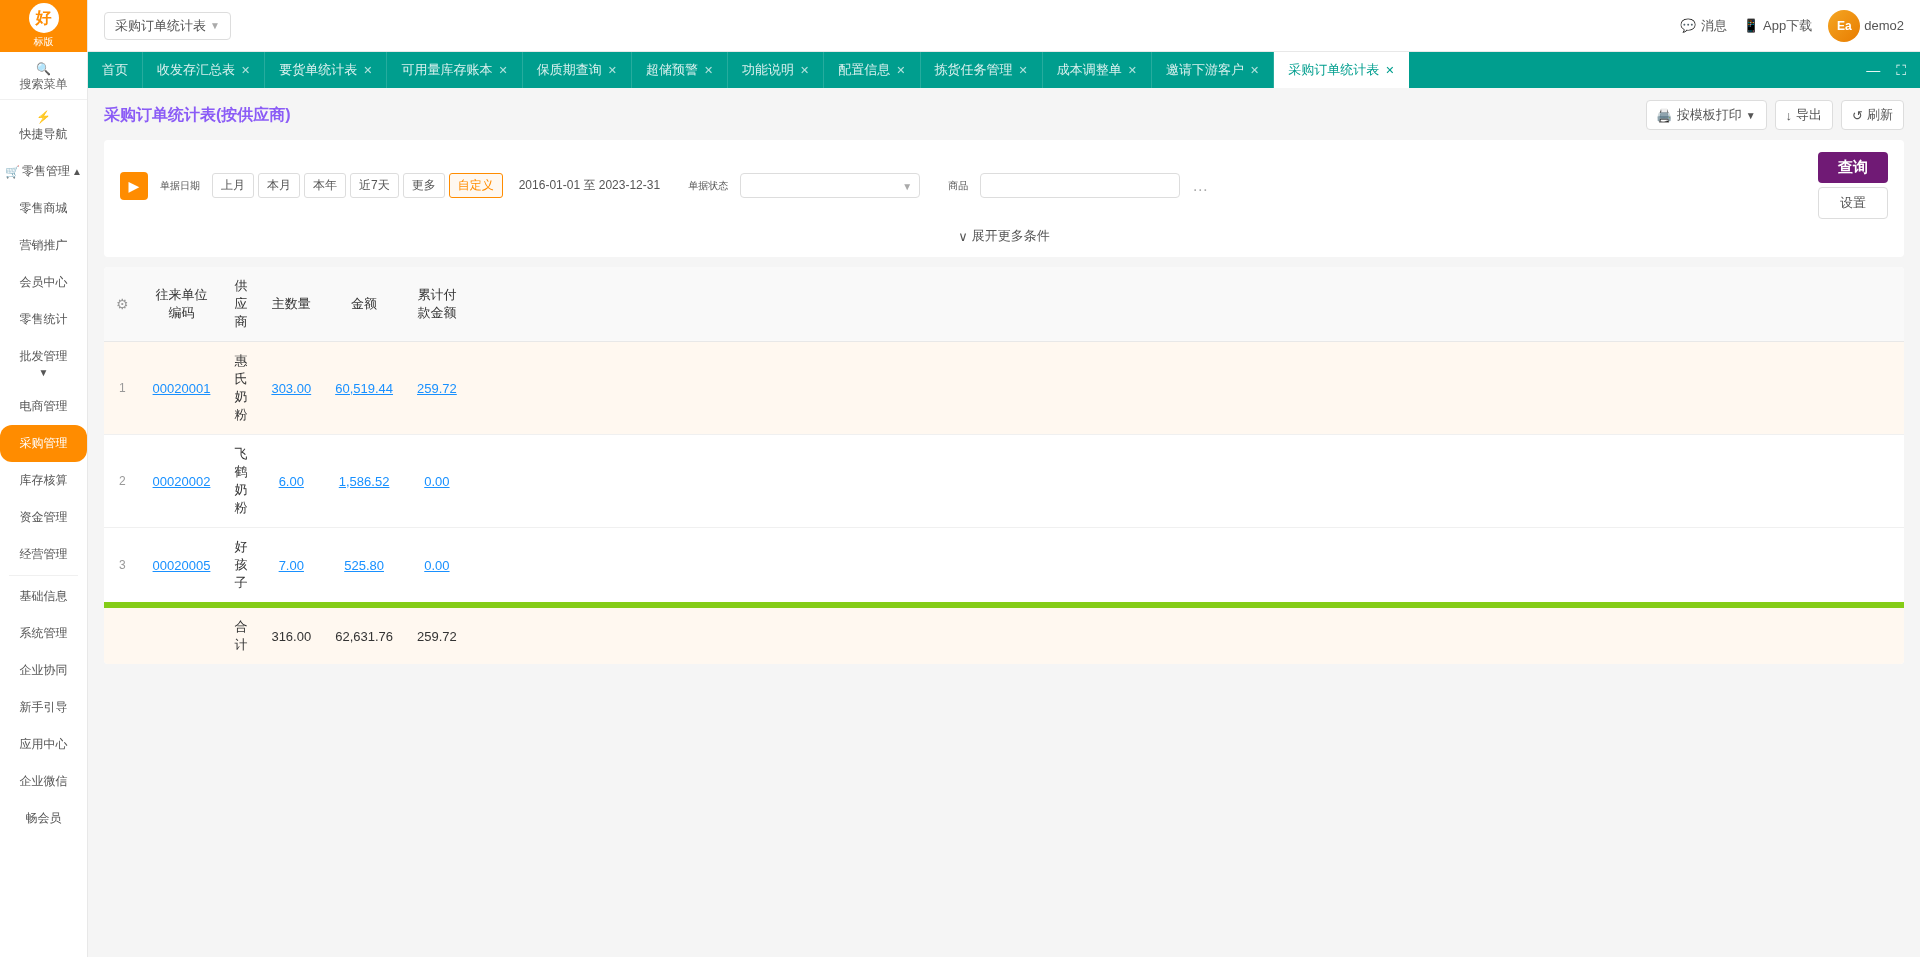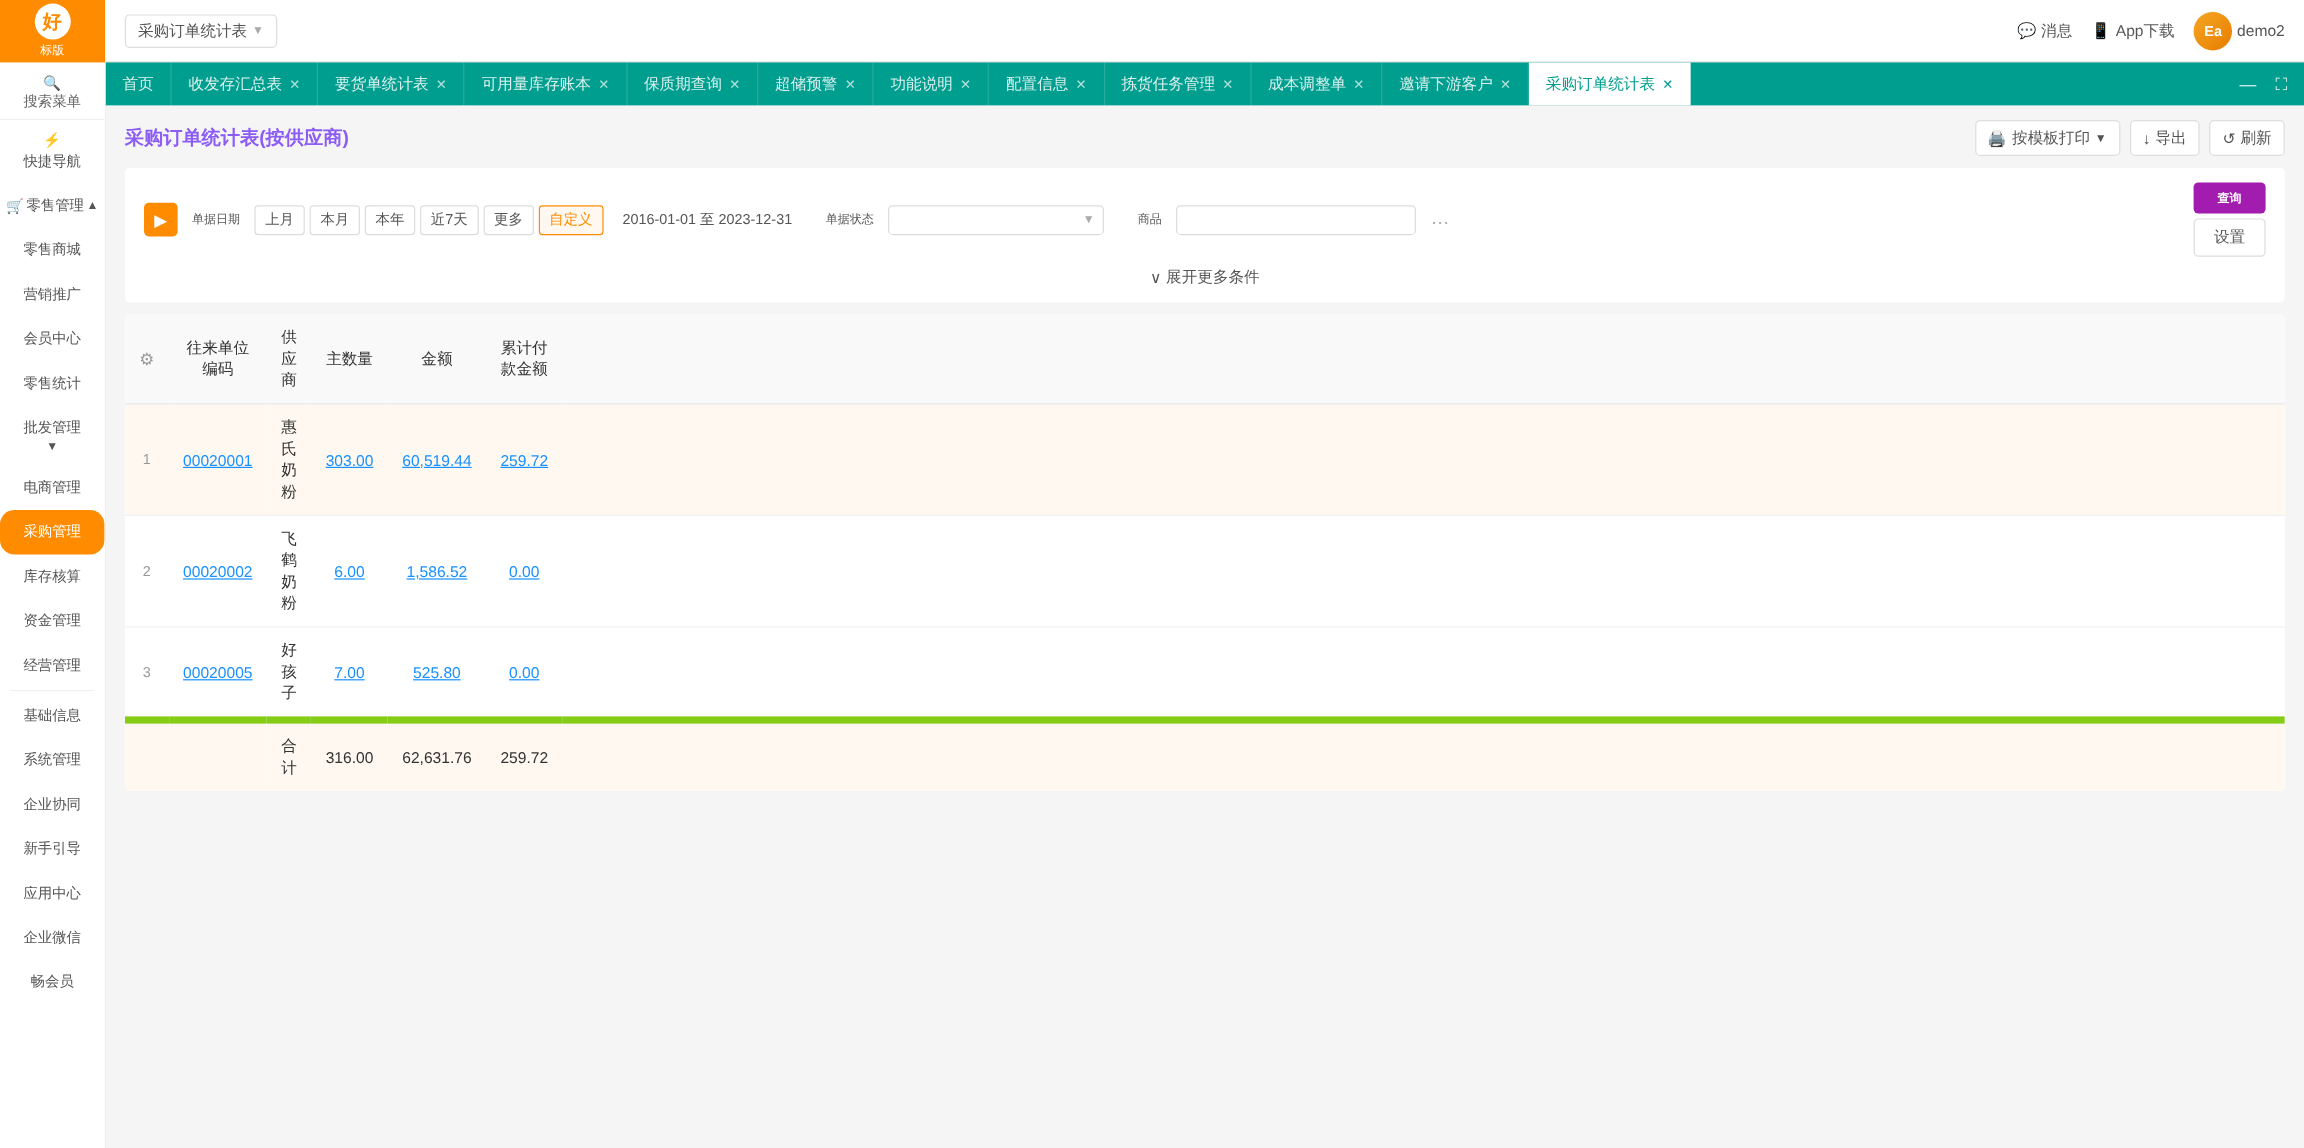--- a/index.html
+++ b/index.html
@@ -326,26 +326,26 @@
       align-items: center;
       gap: 4px;
       color: #555;
       font-size: 13px;
       cursor: pointer;
       margin: 8px auto 0;
       text-align: center;
       justify-content: center;
     }
     .btn-query {
-      background: #a21caf;
+      background: #701a75;
       color: #fff;
       border: none;
       border-radius: 4px;
       padding: 6px 20px;
-      font-size: 10px;
+      font-size: 15px;
       cursor: pointer;
       font-weight: bold;
     }
     .btn-settings {
       background: #fff;
       color: #555;
       border: 1px solid #ddd;
       border-radius: 4px;
       padding: 6px 16px;
       font-size: 13px;

